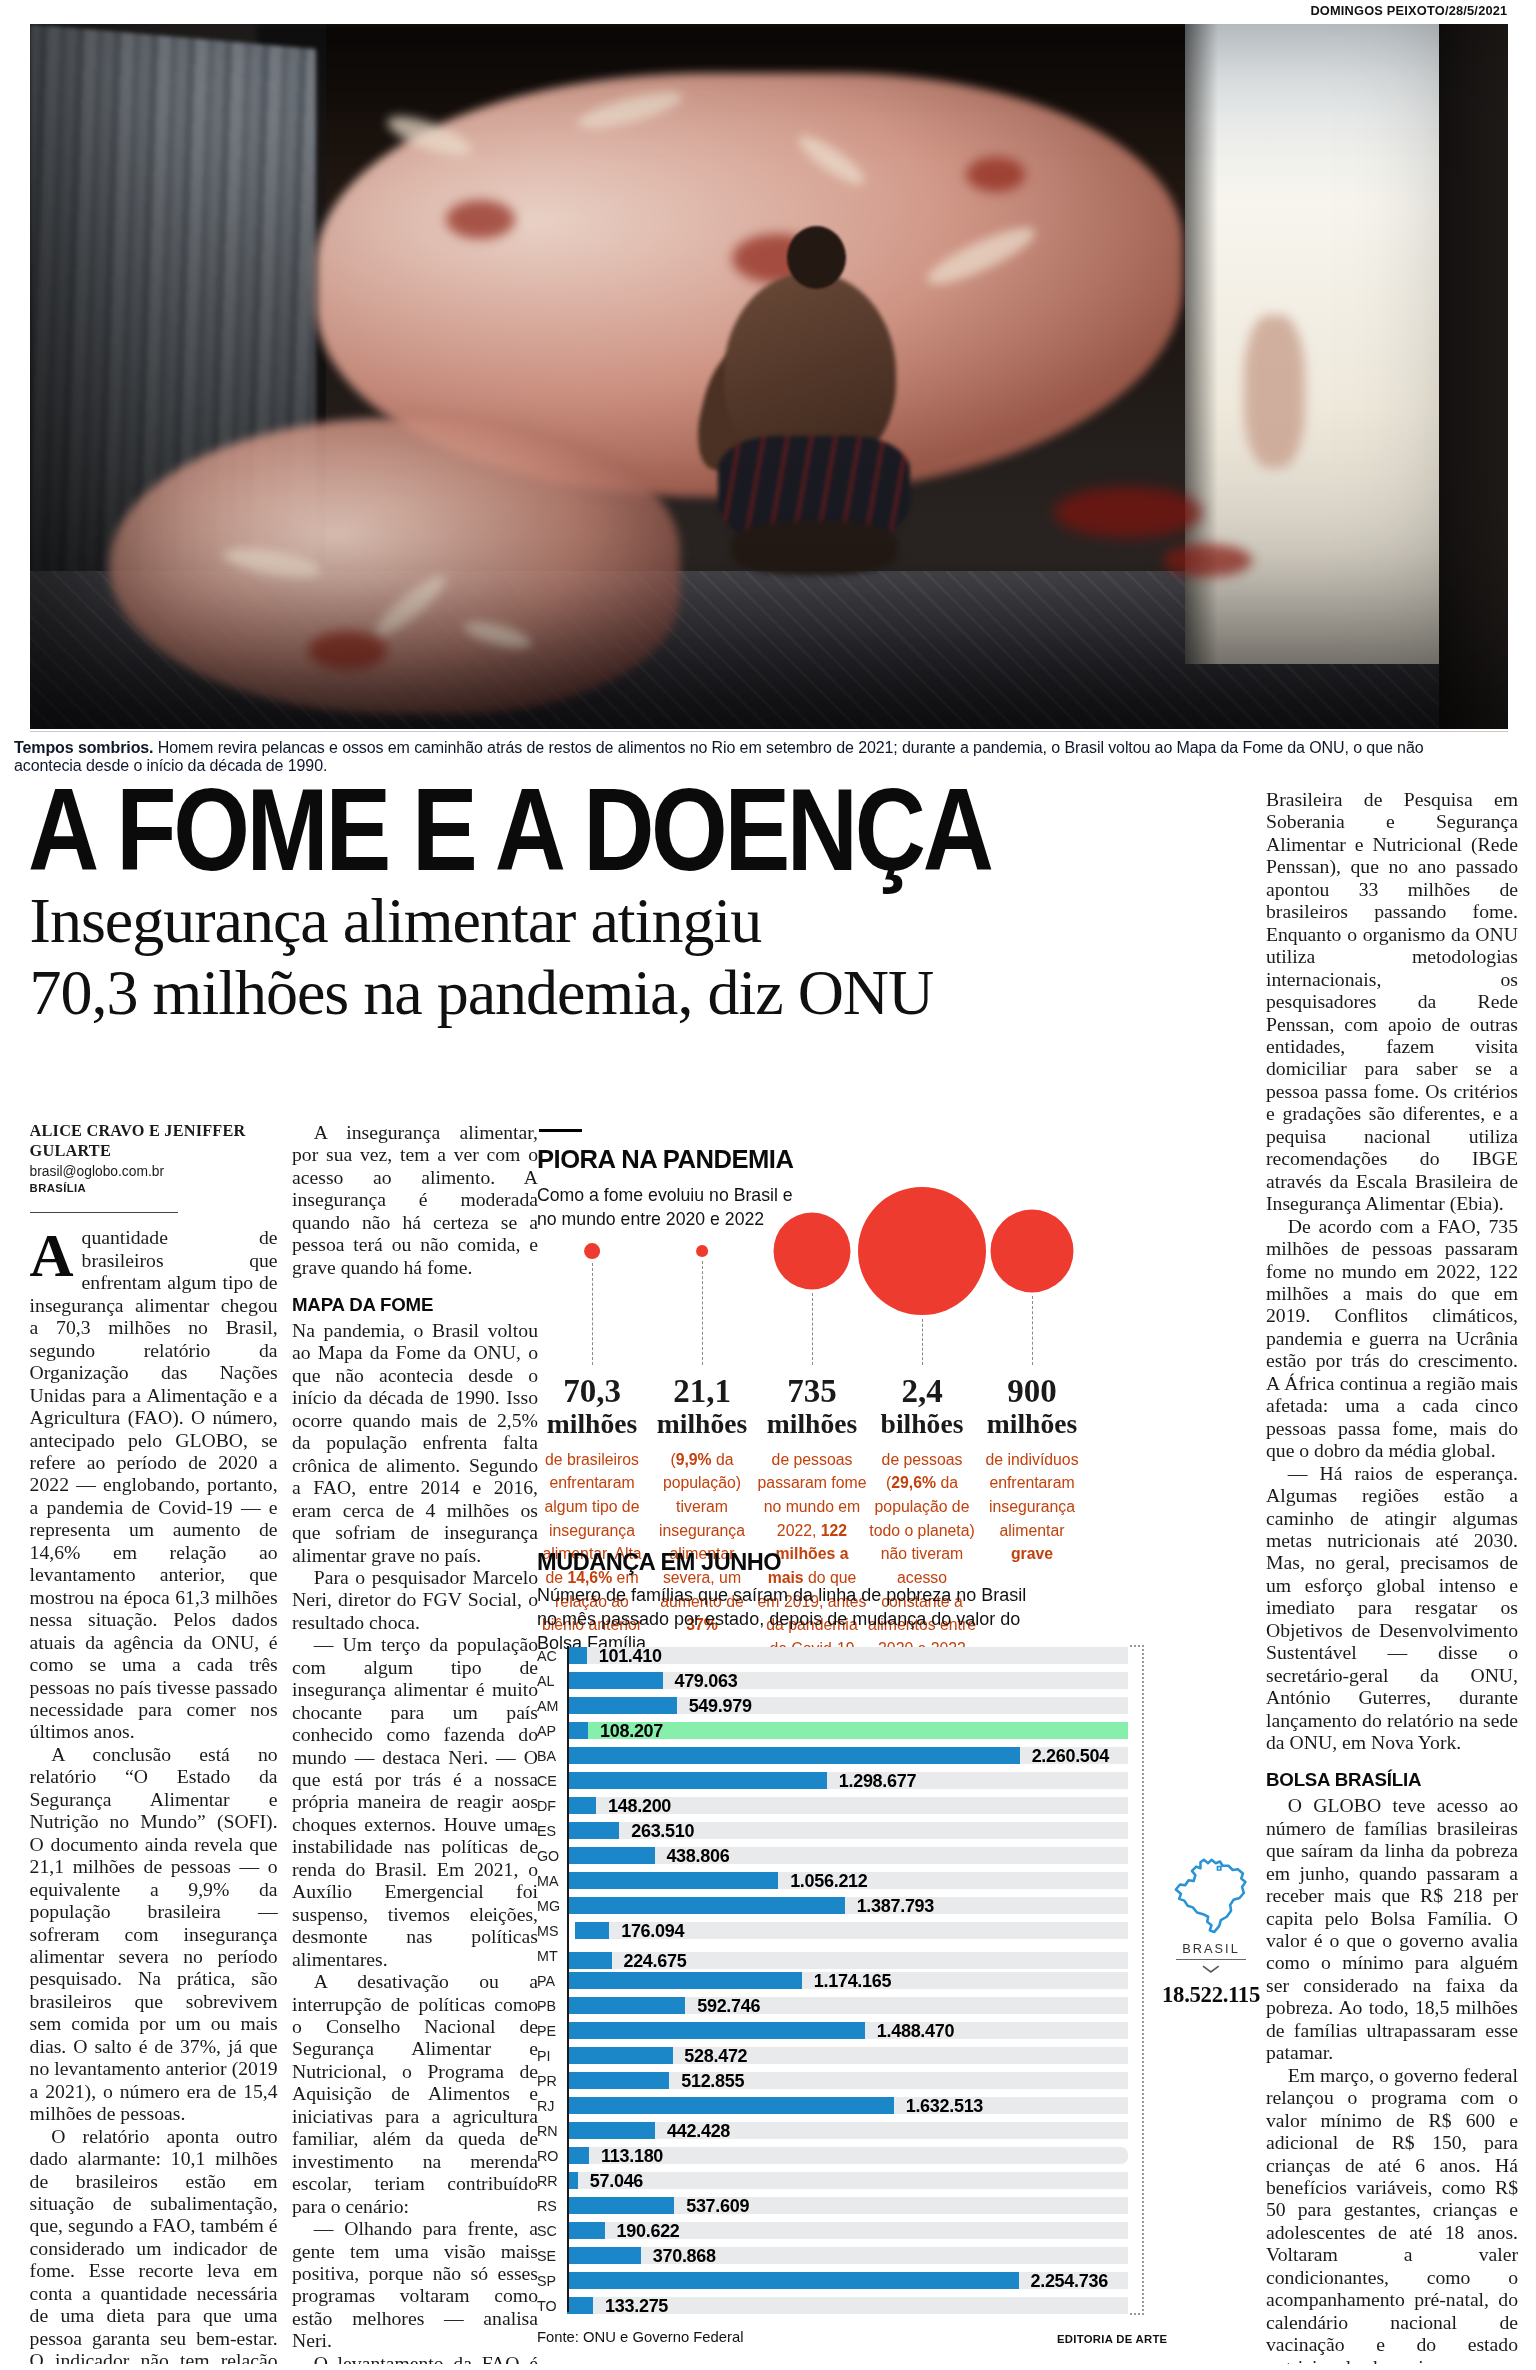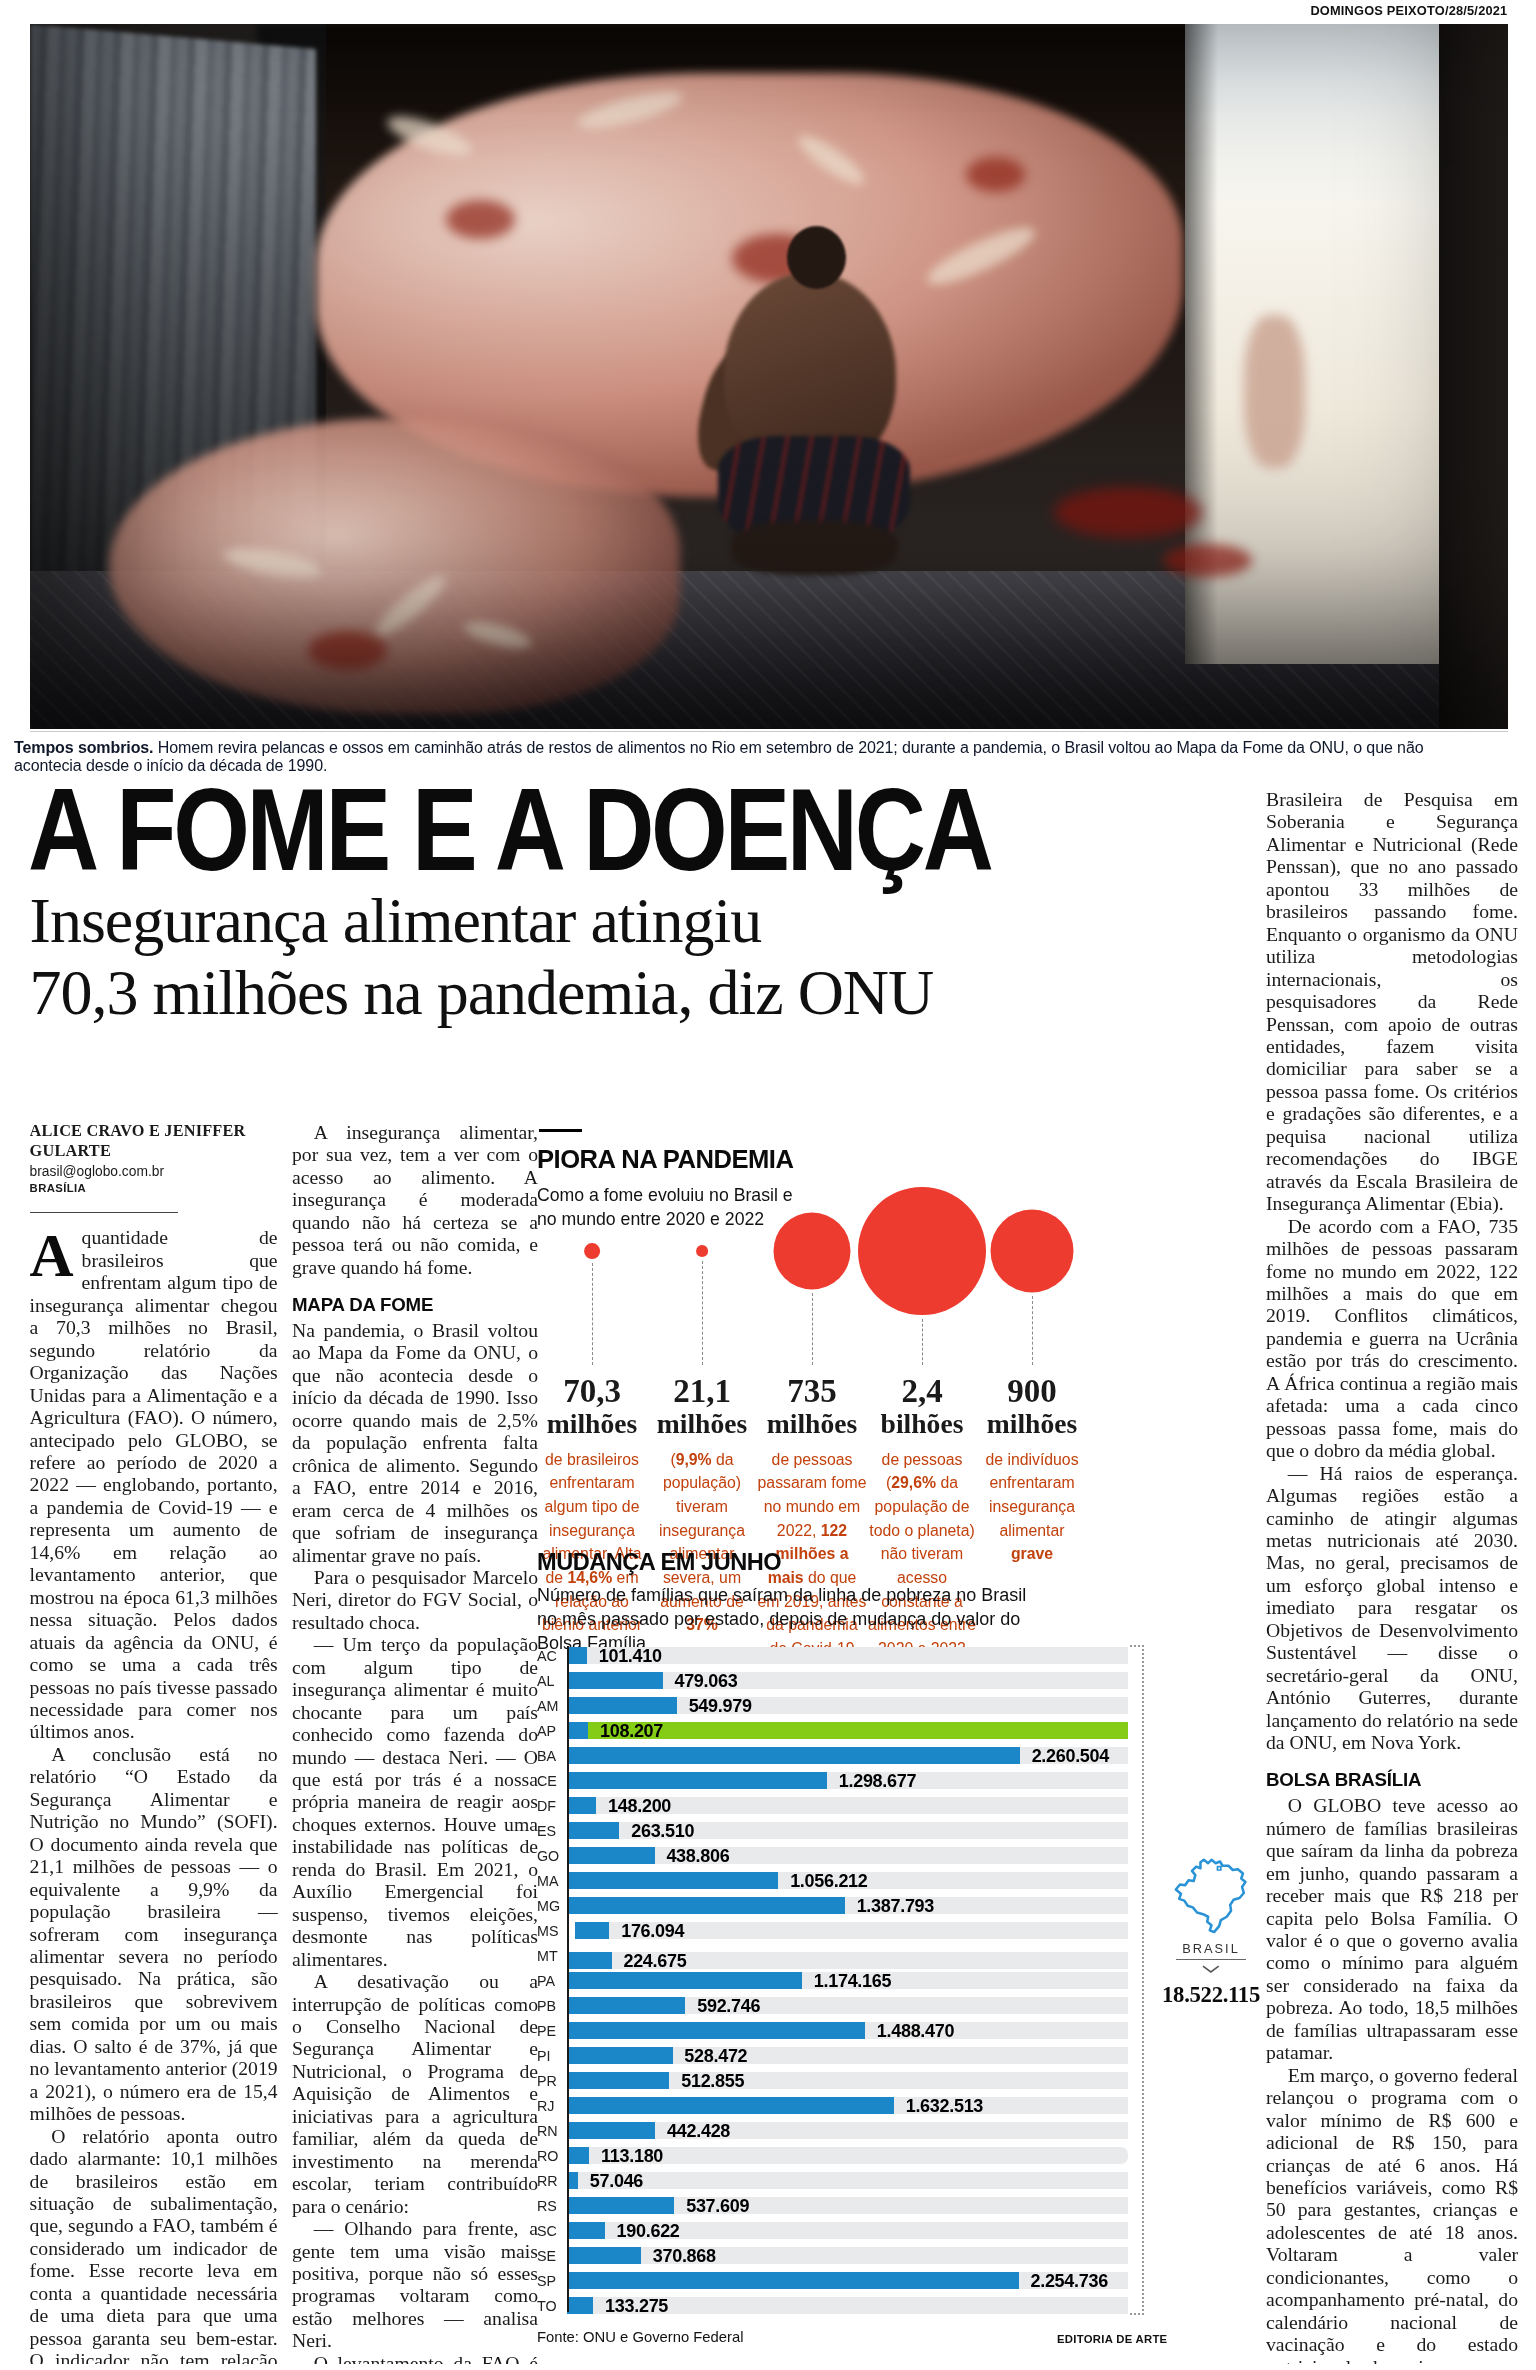--- a/index.html
+++ b/index.html
@@ -296,21 +296,21 @@
   <div class="bar-row">
     <span class="bar-state">AM</span>
     <div class="bar-track" style="background: rgb(232, 234, 236);">
       <div class="bar-fill" style="width: 19.6421%; background: rgb(27, 135, 201);"></div>
       <span class="bar-value" style="left: calc(19.6421% + 11.8px);">549.979</span>
     </div>
   </div>
 
   <div class="bar-row">
     <span class="bar-state">AP</span>
-    <div class="bar-track" style="background: #84cc16;">
+    <div class="bar-track" style="background: #86efac;">
       <div class="bar-fill" style="width: 3.86454%; background: rgb(27, 135, 201);"></div>
       <span class="bar-value" style="left: calc(3.86454% + 11.8px);">108.207</span>
     </div>
   </div>
 
   <div class="bar-row">
     <span class="bar-state">BA</span>
     <div class="bar-track" style="background: rgb(232, 234, 236);">
       <div class="bar-fill" style="width: 80.7323%; background: rgb(27, 135, 201);"></div>
       <span class="bar-value" style="left: calc(80.7323% + 11.8px);">2.260.504</span>

